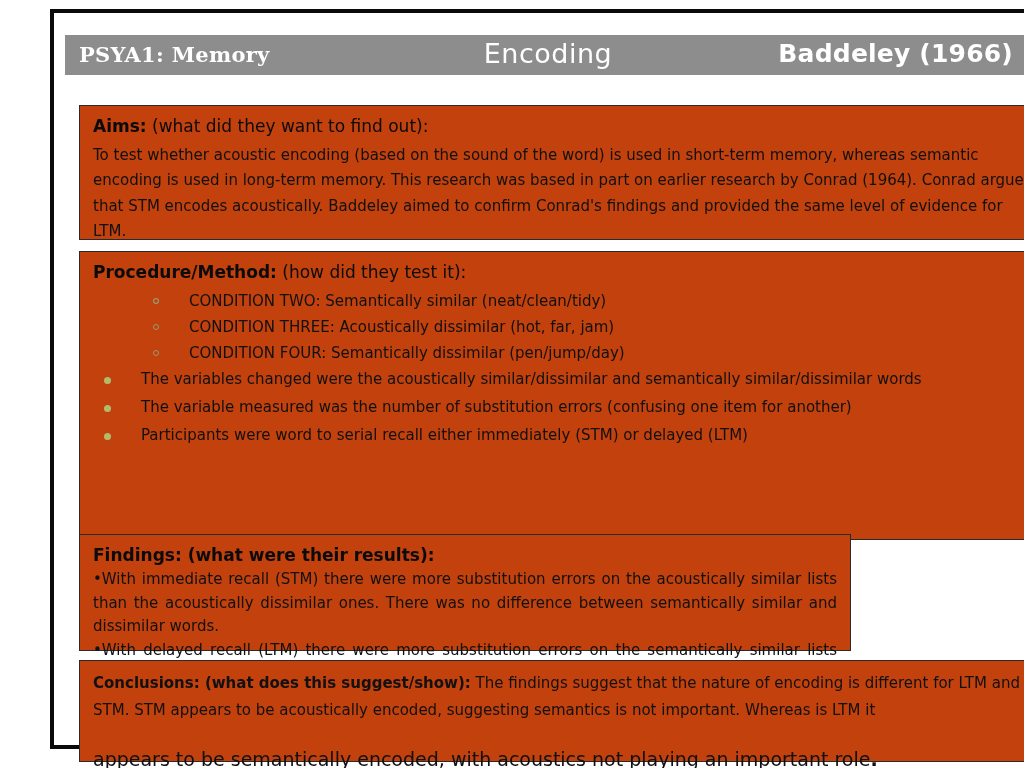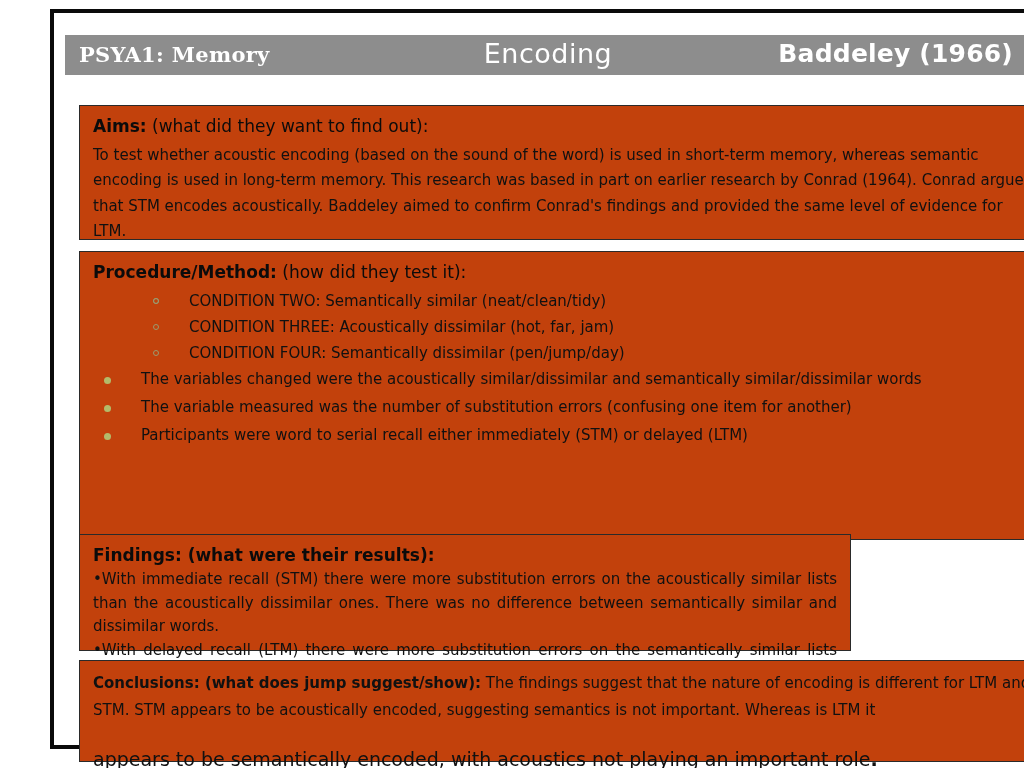--- a/index.html
+++ b/index.html
@@ -261,19 +261,19 @@
     <div class="box box-findings">
       <div class="box-pad">
         <p class="heading" style="margin-bottom:1px;"><b>Findings: (what were their results):</b></p>
         <p class="justified">•With immediate recall (STM) there were more substitution errors on the acoustically similar lists than the acoustically dissimilar ones.  There was no difference between semantically similar and dissimilar words.</p>
         <p class="justified">•With delayed recall (LTM) there were more substitution errors on the semantically similar lists than the semantically dissimilar ones.  There was no difference between acoustically similar and dissimilar words.</p>
       </div>
     </div>
 
     <div class="box box-conclusion">
       <div class="box-pad">
-        <p class="concl-para"><b>Conclusions: (what does jump suggest/show):</b><span> The findings suggest that the nature of encoding is different for LTM and STM.  STM appears to be acoustically encoded, suggesting semantics is not important.  Whereas is LTM it</span></p>
+        <p class="concl-para"><b>Conclusions: (what does this suggest/show):</b><span> The findings suggest that the nature of encoding is different for LTM and STM.  STM appears to be acoustically encoded, suggesting semantics is not important.  Whereas is LTM it</span></p>
         <p class="concl-tail"><span>appears to be semantically encoded, with acoustics not playing an important role</span><span class="bold-dot">.</span></p>
       </div>
     </div>
 
   </div>
 </div>
 
 </body></html>

